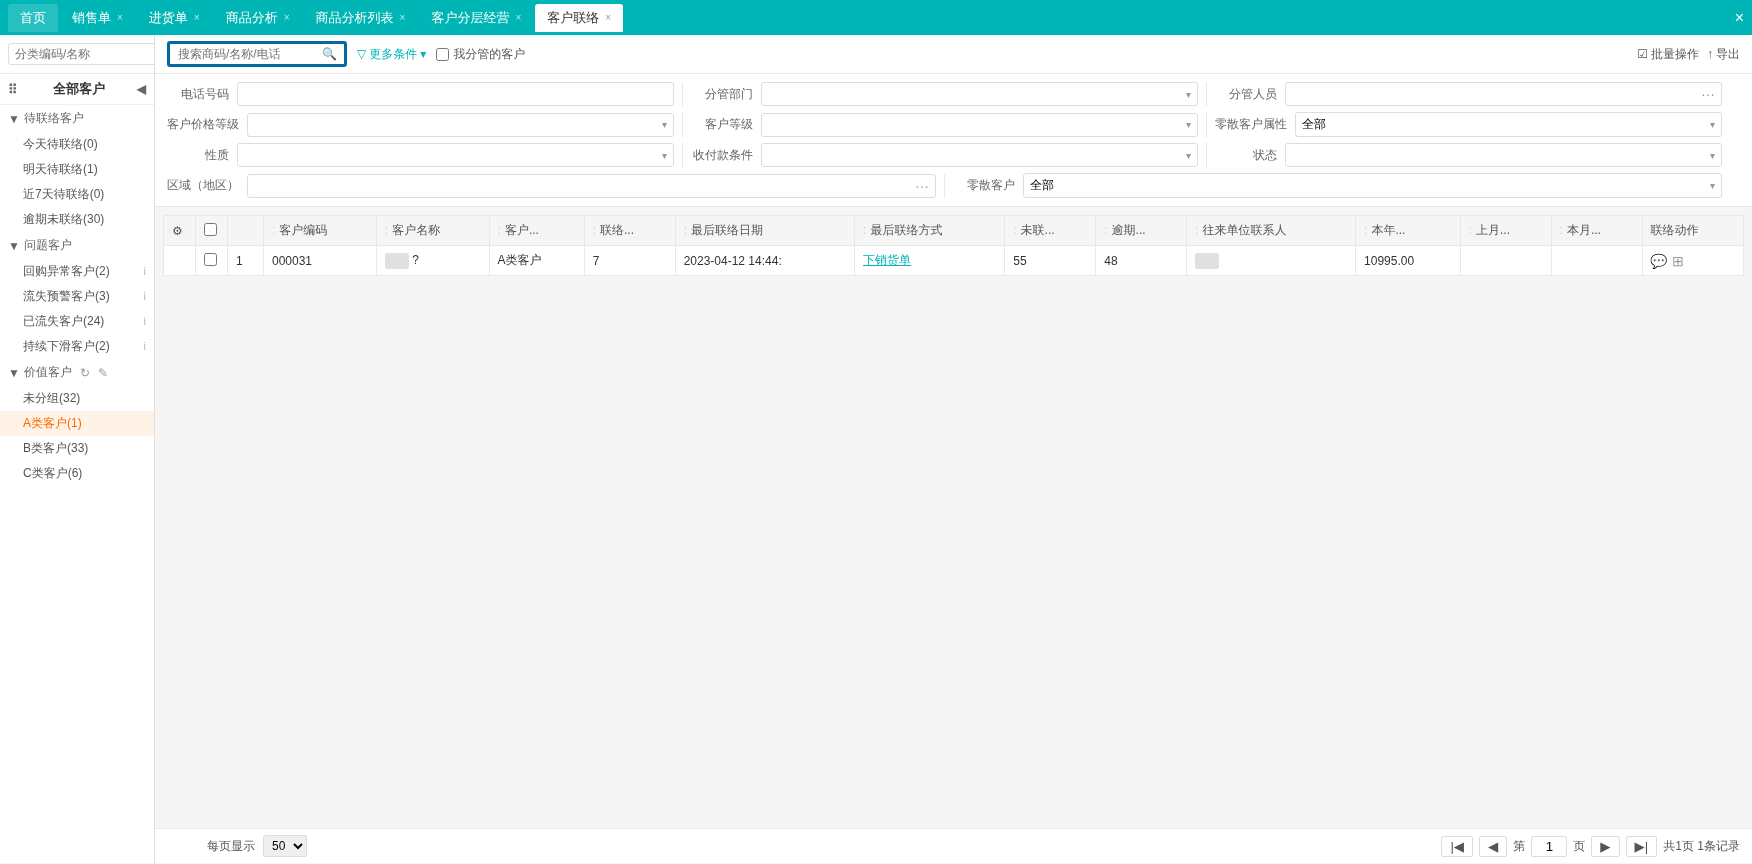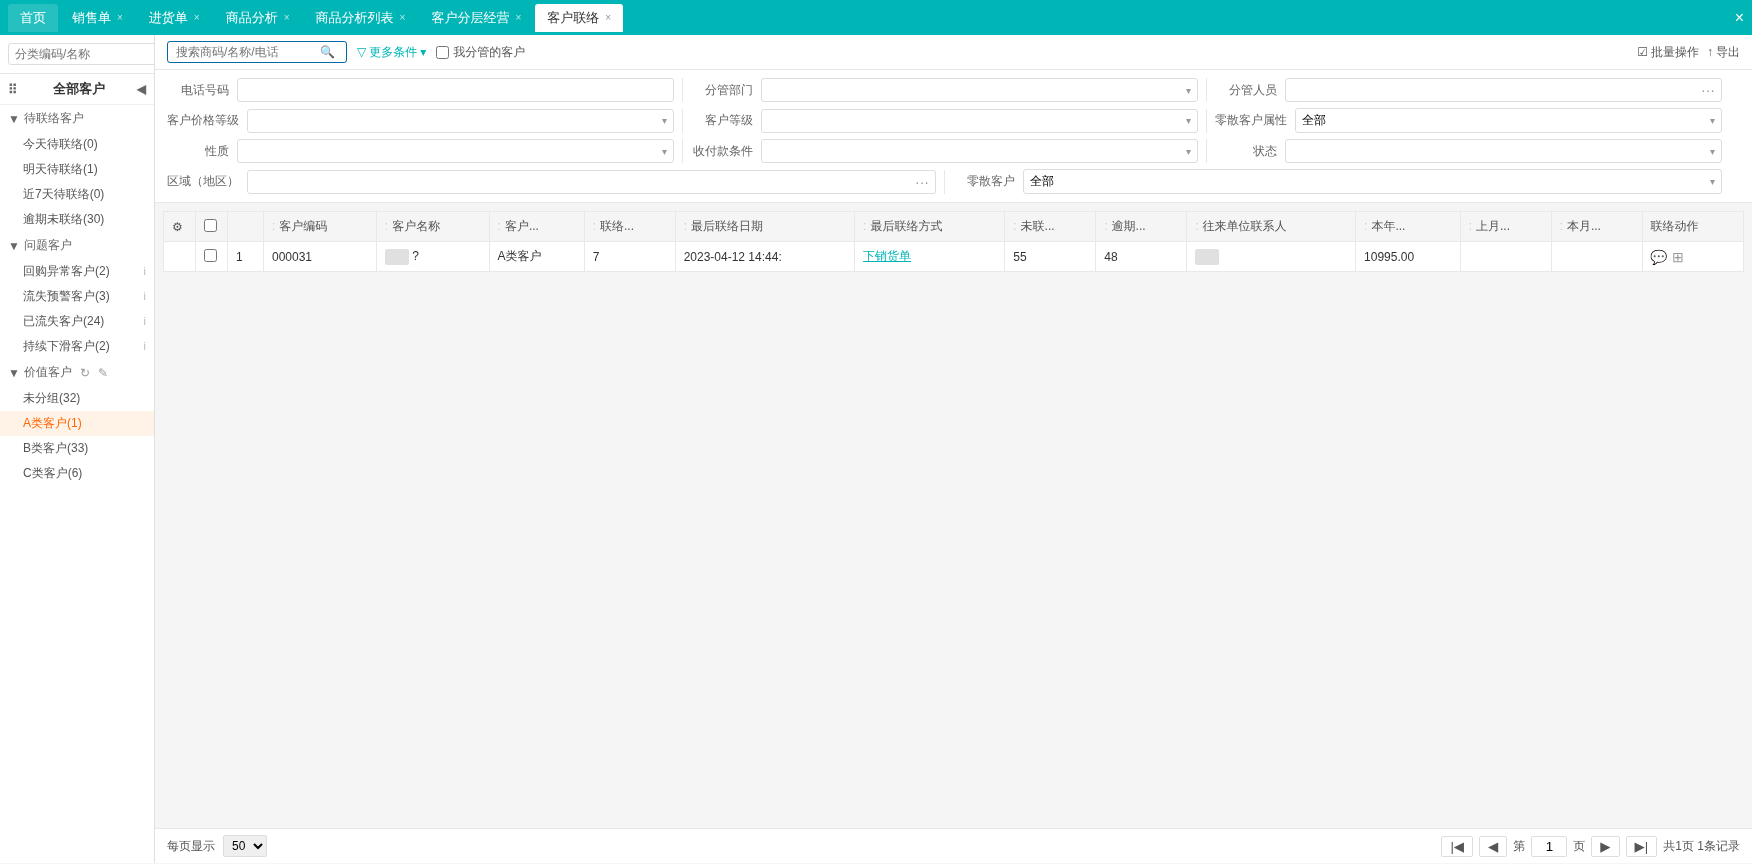--- a/index.html
+++ b/index.html
@@ -65,21 +65,21 @@
     }
 
     
     .filter-bar {
       background: white; padding: 6px 12px;
       display: flex; align-items: center; gap: 10px;
       border-bottom: 1px solid #e8e8e8;
     }
     .filter-search {
       display: flex; align-items: center; gap: 4px;
-      border: 1px solid #0369a1; border-radius: 3px; padding: 3px 8px;
+      border: 3px solid #0369a1; border-radius: 3px; padding: 3px 8px;
       width: 180px;
     }
     .filter-search input { border: none; outline: none; font-size: 12px; width: 140px; color: #999; }
     .filter-more {
       display: flex; align-items: center; gap: 3px; color: #00b5b5; cursor: pointer; font-size: 12px;
     }
     .filter-checkbox { display: flex; align-items: center; gap: 4px; color: #555; font-size: 12px; cursor: pointer; }
     .filter-spacer { flex: 1; }
     .toolbar-btns { display: flex; align-items: center; gap: 8px; }
     .btn-batch { color: #555; cursor: pointer; font-size: 12px; display: flex; align-items: center; gap: 3px; }
@@ -433,21 +433,21 @@
                 <span class="action-icon">💬</span>
                 <span class="action-icon">⊞</span>
               </div>
             </td>
           </tr>
         </tbody>
       </table>
     </div>
 
     <div class="table-footer">
-      <div style="display:flex;align-items:center;gap:8px;">
+      <div style="display:flex;align-items:center;gap:8px;margin-left:40px;">
         <span>每页显示</span>
         <select style="border:1px solid #ddd;padding:2px 4px;border-radius:2px;font-size:12px;">
           <option>50</option>
         </select>
       </div>
       <div class="pagination">
         <button class="page-btn">|◀</button>
         <button class="page-btn">◀</button>
         <span>第</span>
         <input type="text" class="page-input" value="1" style="">

